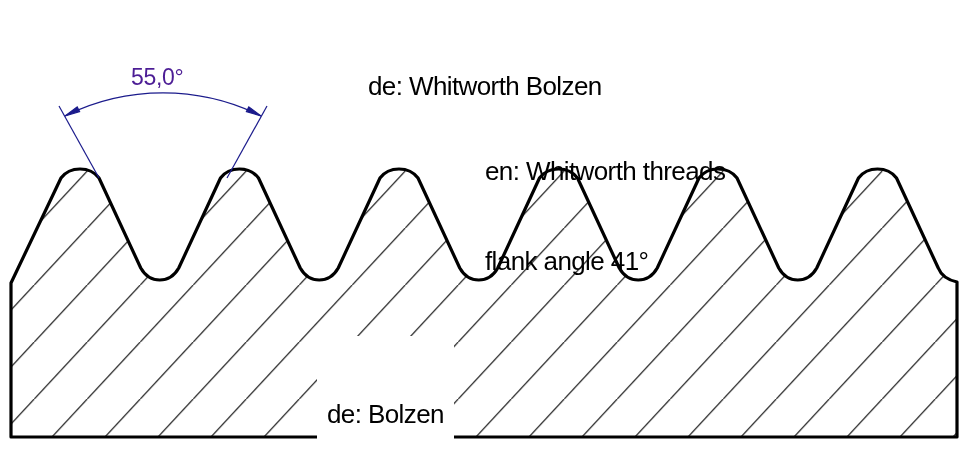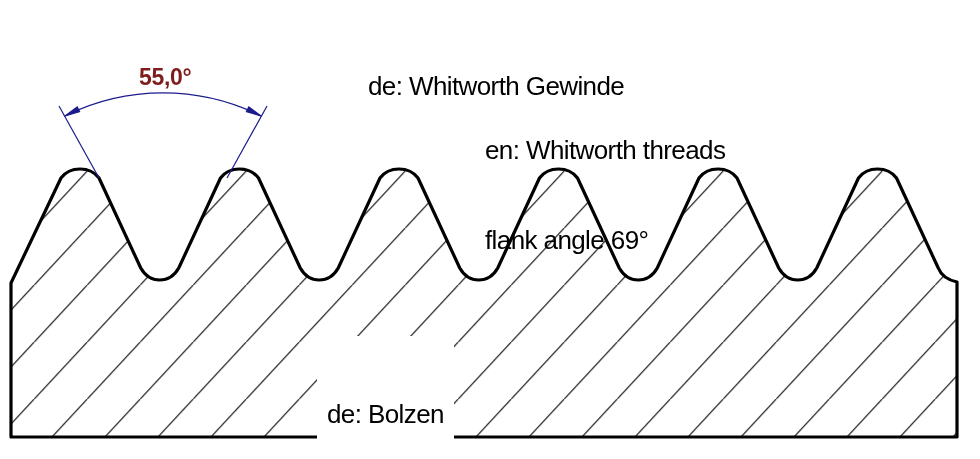--- a/index.html
+++ b/index.html
@@ -21,32 +21,31 @@
   }
   .text-block {
     position: absolute;
     color: #000000;
     font-size: 26px;
     line-height: 30px;
     letter-spacing: -0.6px;
     white-space: pre;
   }
   .title-de   { left: 368px; top: 11px; }
-  .title-en   { left: 485px; top: 75px; }
+  .title-en   { left: 485px; top: 96px; }
   .part-label { left: 317px; top: 336px; background: #ffffff; padding: 3px 10px 5px 10px; }
   .angle-label {
     position: absolute;
-    left: 139px;
+    left: 131px;
     top: 66px;
-    color: #7f1d1d;
+    color: #4c1d95;
     font-size: 23px;
     line-height: 1;
     letter-spacing: -0.3px;
     white-space: pre;
-    font-weight: bold;
   }
 </style>
 </head>
 <body>
 
 <svg id="drawing" width="980" height="459" viewBox="0 0 980 459">
   <defs>
     <pattern id="hatch" width="53" height="57" patternUnits="userSpaceOnUse" patternTransform="translate(-18.7 0)">
       <path d="M 0 57 L 53 0" stroke="#000000" stroke-width="1.1" fill="none"></path>
     </pattern>
@@ -86,24 +85,24 @@
     <line x1="267" y1="106" x2="227" y2="178"></line>
     <path d="M 65 116 A 220 220 0 0 1 261 116"></path>
     <polygon points="65,116 79.6,111.6 77.2,107.0" fill="#1b1b8c" stroke="#1b1b8c"></polygon>
     <polygon points="261,116 246.4,111.6 248.8,107.0" fill="#1b1b8c" stroke="#1b1b8c"></polygon>
   </g>
 </svg>
 
 <div class="angle-label">55,0°</div>
 
 <div class="text-block title-de">
-  <div>de: Whitworth Gewinde</div>
+  <div>de: Whitworth Bolzen</div>
 </div>
 
 <div class="text-block title-en">
   <div>en: Whitworth threads</div>
-  <div>flank angle 69°</div>
+  <div>flank angle 41°</div>
 </div>
 
 <div class="text-block part-label">
   <div>de: Bolzen</div>
   
 </div>
 
 </body></html>

